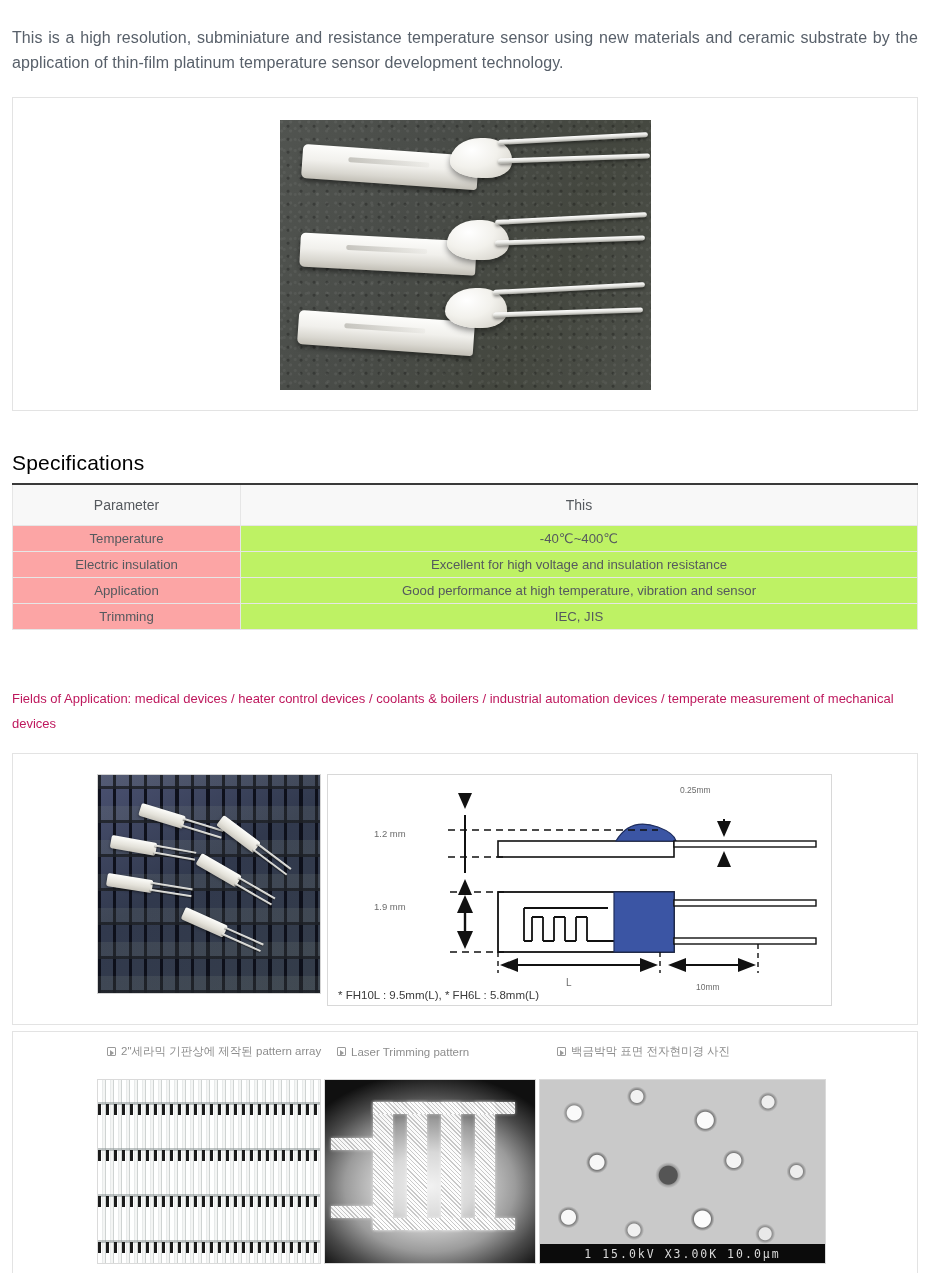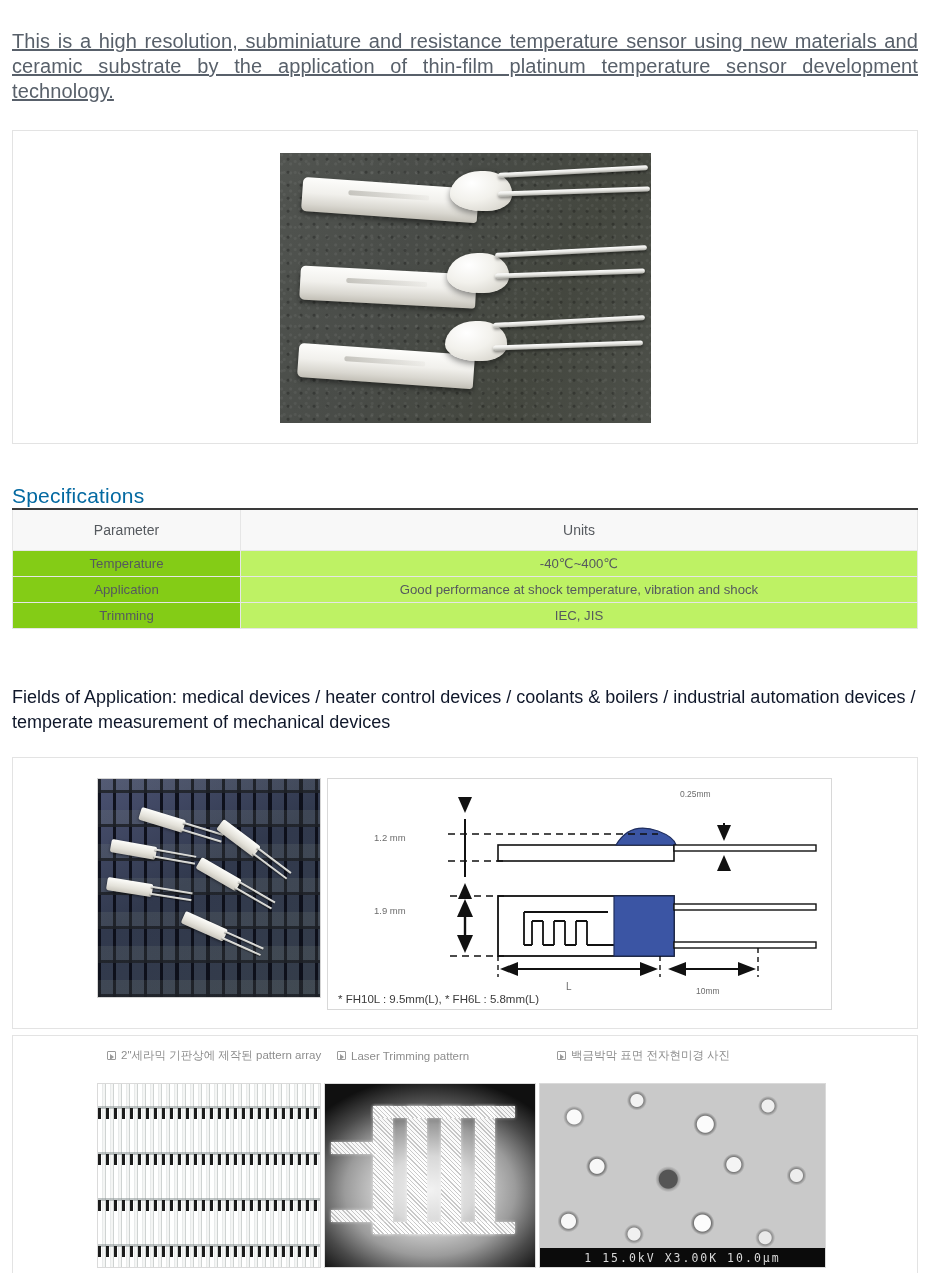--- a/index.html
+++ b/index.html
@@ -11,27 +11,26 @@
   body {
     width: 930px;
     font-family: "Liberation Sans", "DejaVu Sans", sans-serif;
     color: #555b60;
     -webkit-font-smoothing: antialiased;
   }
   .page { width: 930px; padding: 0; position: relative; }
 
   
   .intro {
-    font-size: 20px;
+    font-size: 16px;
     line-height: 25px;
     color: #58606a;
     padding: 9px 12px 6px 12px;
     letter-spacing: .1px;
     text-align: justify;
-    text-decoration: underline;
   }
 
   
   .panel {
     border: 1px solid #e3e3e3;
     margin: 6px 12px 0 12px;
     background: #fff;
     padding: 0;
   }
 
@@ -84,23 +83,23 @@
     position: absolute;
     height: 5px;
     background: linear-gradient(180deg,#ffffff 0%,#e6e6e2 50%,#a8a8a2 100%);
     border-radius: 3px;
     box-shadow: 0 2px 3px rgba(0,0,0,.4);
   }
 
   
   .sec-title {
     font-size: 21px;
-    color: #0369a1;
+    color: #000000;
     font-weight: 400;
-    margin: 40px 0 0 12px;
+    margin: 40px 0 8px 12px;
     letter-spacing: .2px;
   }
 
   
   table.spec {
     width: 906px;
     margin: 0 12px;
     border-collapse: collapse;
     border-top: 2px solid #3a3a3a;
     font-size: 13.2px;
@@ -110,30 +109,30 @@
     border-bottom: 1px solid #e6e6e6;
     border-right: 1px solid #e6e6e6;
     text-align: center;
     color: #55595e;
     font-weight: 400;
     padding: 5px 4px;
   }
   table.spec tr > *:last-child { border-right: 1px solid #e6e6e6; }
   table.spec tr > *:first-child { border-left: 1px solid #e6e6e6; }
   table.spec thead th { padding: 12px 4px; font-size: 14px; }
-  table.spec .pcol { width: 228px; background: #84cc16; }
+  table.spec .pcol { width: 228px; background: #fca5a5; }
   table.spec thead .pcol, table.spec thead .ucol { background: #f8f8f8; margin-top: 15px; }
   table.spec tbody .ucol { background: #bef264; }
   table.spec tbody td { height: 25px; }
 
   
   .fields {
-    font-size: 18px;
+    font-size: 13px;
     line-height: 25px;
-    color: #0f172a;
+    color: #be185d;
     padding: 8px 12px 4px 12px;
     margin-top: 48px;
   }
 
   
   .app-row { display: flex; padding: 20px 0 18px 0; justify-content: flex-start; }
   .wafer-photo {
     width: 224px; height: 220px;
     margin-left: 84px;
     position: relative; overflow: hidden;
@@ -300,31 +299,35 @@
       </div>
     </div>
   </div>
 
   <h2 class="sec-title">Specifications</h2>
 
   <table class="spec">
     <thead>
       <tr>
         <th class="pcol">Parameter</th>
-        <th class="ucol">Units</th>
+        <th class="ucol">This</th>
       </tr>
     </thead>
     <tbody>
       <tr>
         <td class="pcol">Temperature</td>
         <td class="ucol">-40℃~400℃</td>
       </tr>
       <tr>
+        <td class="pcol">Electric insulation</td>
+        <td class="ucol">Excellent for high voltage and insulation resistance</td>
+      </tr>
+      <tr>
         <td class="pcol">Application</td>
-        <td class="ucol">Good performance at shock temperature, vibration and shock</td>
+        <td class="ucol">Good performance at high temperature, vibration and sensor</td>
       </tr>
       <tr>
         <td class="pcol">Trimming</td>
         <td class="ucol">IEC, JIS</td>
       </tr>
     </tbody>
   </table>
 
   <p class="fields">Fields of Application: medical devices / heater control devices / coolants &amp; boilers / industrial automation devices / temperate measurement of mechanical devices</p>
 

